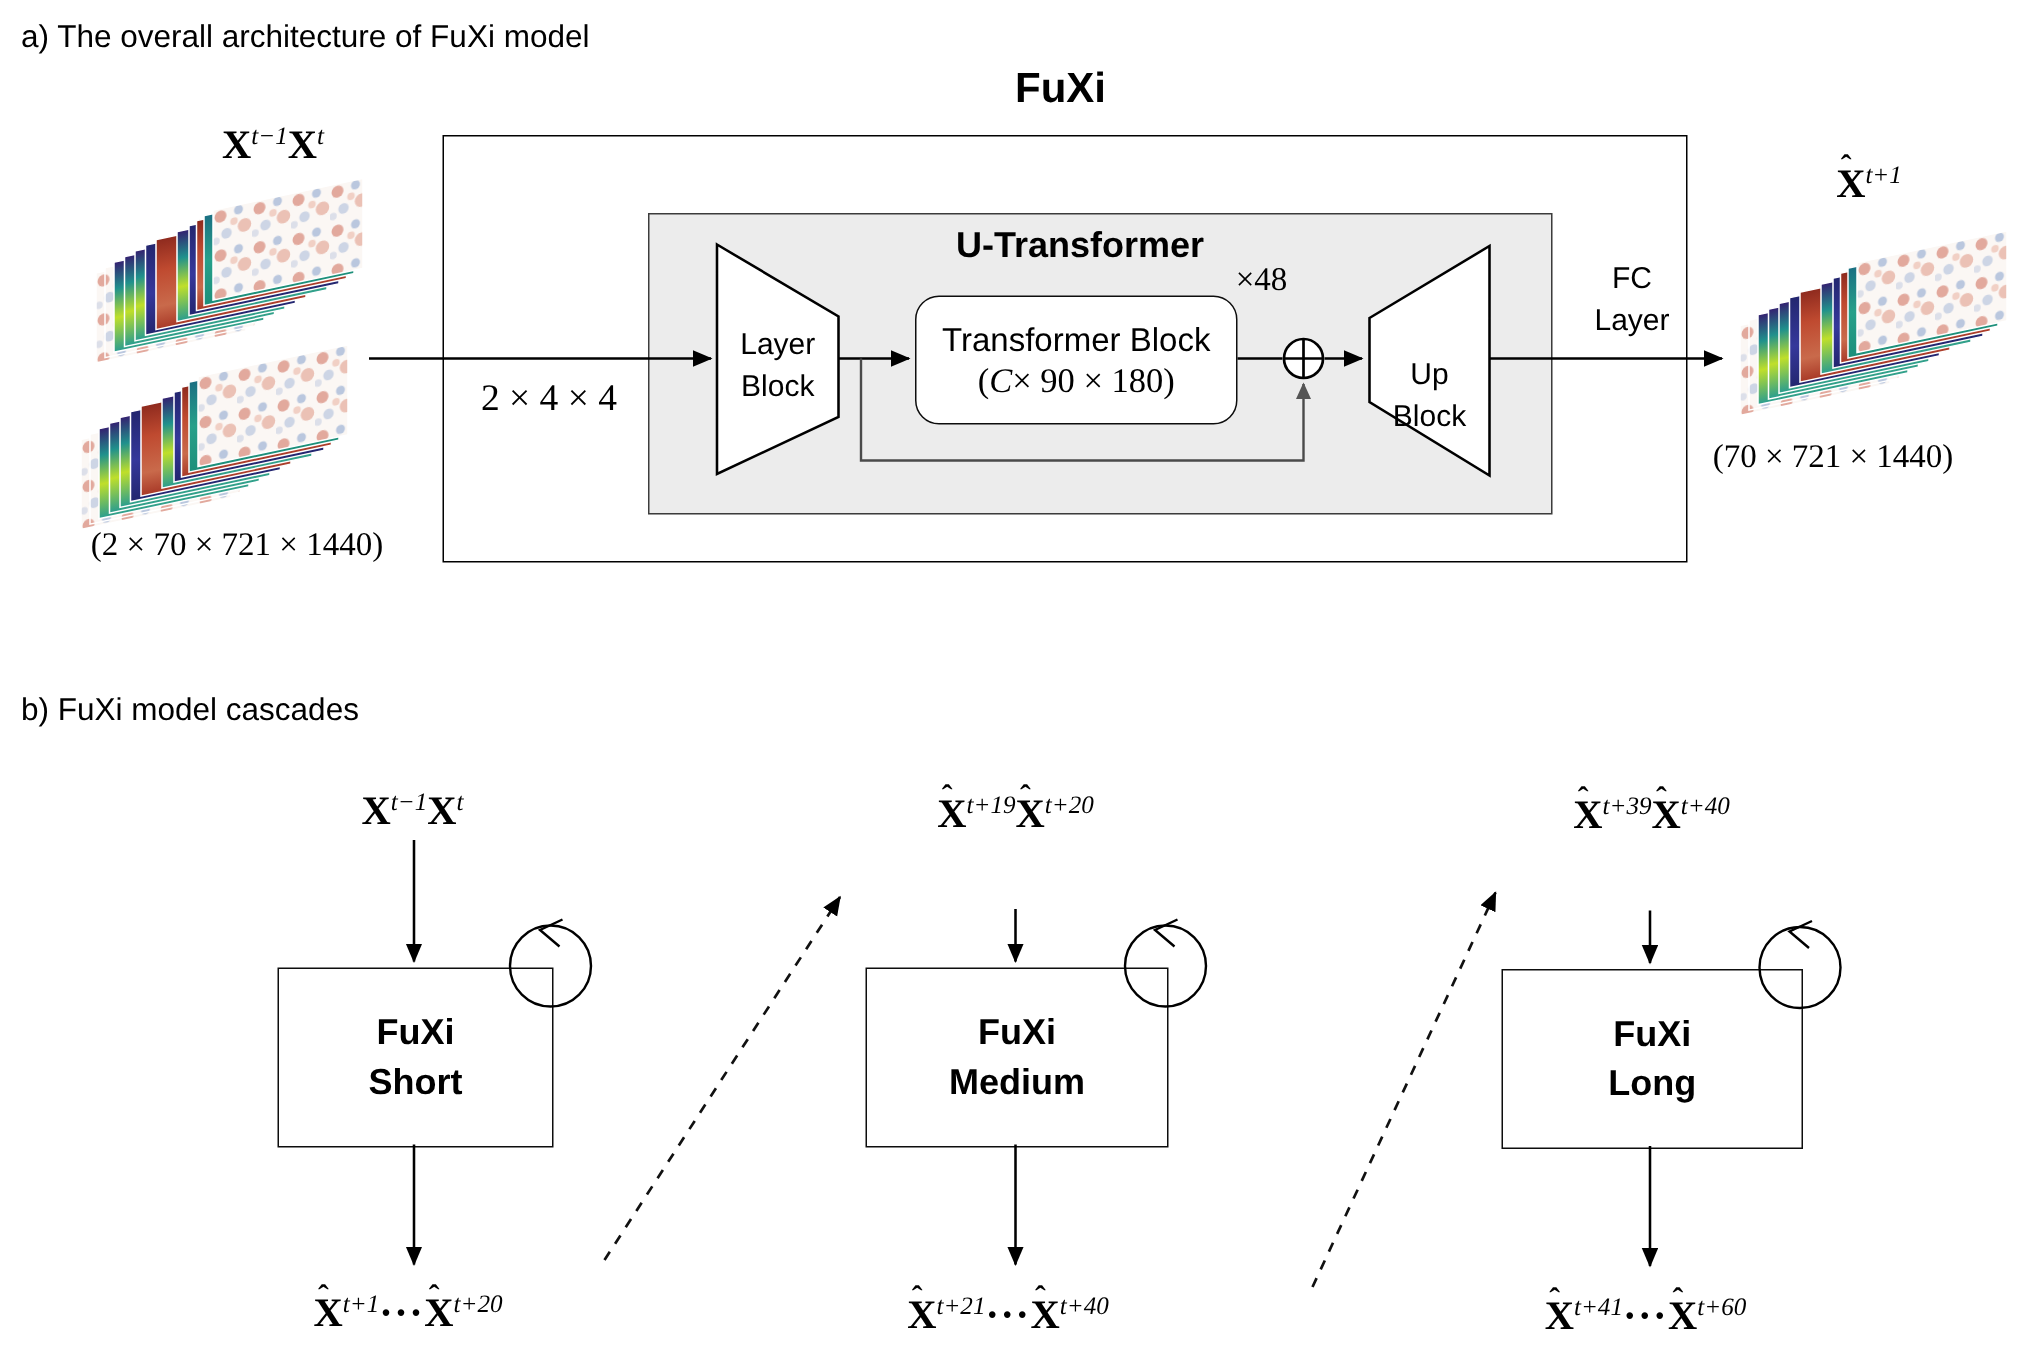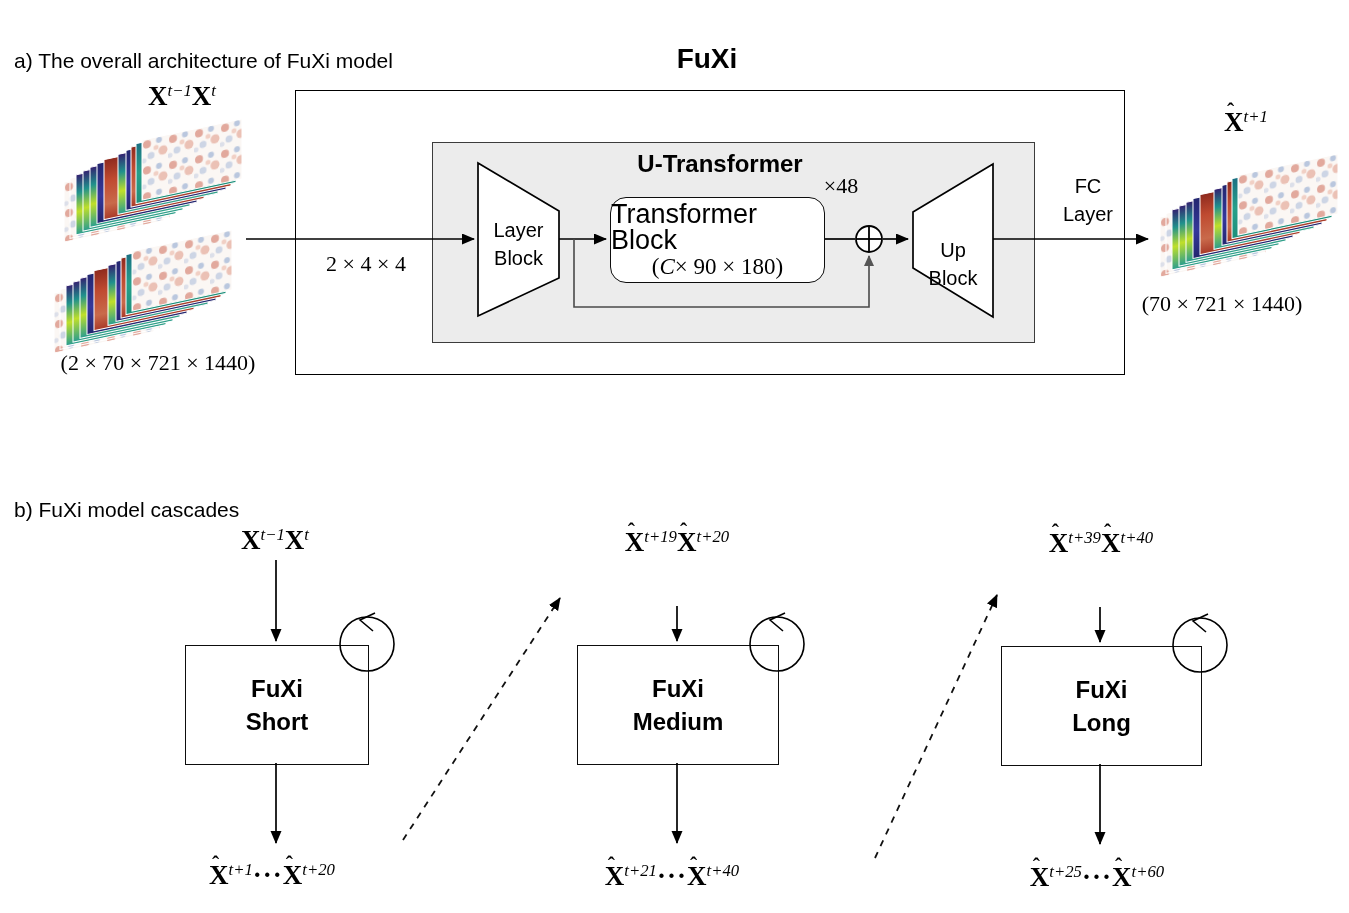--- a/index.html
+++ b/index.html
@@ -3,39 +3,39 @@
 <meta charset="utf-8">
 <style>
   html,body{margin:0;padding:0;background:#fff;}
   #page{position:relative;width:1349px;height:913px;background:#ffffff;overflow:hidden;
         font-family:"Liberation Sans","DejaVu Sans",sans-serif;color:#000;}
   .box{position:absolute;box-sizing:border-box;z-index:1;}
   #svg-overlay{position:absolute;left:0;top:0;z-index:2;pointer-events:none;}
   .lbl{position:absolute;z-index:3;text-align:center;line-height:1.25;}
   .left-align{text-align:left;}
   .sans20{font-size:20px;line-height:28px;}
-  .title{font-size:21px;margin-top:36px;}
+  .title{font-size:21px;}
   .bold{font-weight:bold;}
   .serif{font-family:"Liberation Serif","DejaVu Serif",serif;}
   .math{font-family:"Liberation Serif","DejaVu Serif",serif;font-size:27px;white-space:nowrap;}
   .dims{font-family:"Liberation Serif","DejaVu Serif",serif;font-size:22px;white-space:nowrap;}
   .mseg{position:relative;display:inline-block;}
   .mb{font-weight:bold;}
   .mi{font-style:italic;}
   .msup{font-style:italic;font-size:0.62em;vertical-align:0.55em;letter-spacing:0;}
   .mhat{position:absolute;left:0.14em;top:-0.36em;font-weight:bold;font-size:0.8em;}
   .mdots{font-weight:bold;letter-spacing:1px;}
   .mod-box{position:absolute;background:#fff;border:1.8px solid #0d0d0d;display:flex;
            align-items:center;justify-content:center;text-align:center;
            font-weight:bold;font-size:24px;line-height:33px;white-space:pre-line;z-index:1;}
   #outer-box{border:1.6px solid #000;background:transparent;}
   #grey-box{background:#ececec;border:1.5px solid #3c3c3c;}
   #tb-box{background:#fff;border:1.9px solid #0d0d0d;border-radius:16px;display:flex;
           flex-direction:column;align-items:center;justify-content:center;z-index:1;}
-  #tb-box .l1{font-size:27px;line-height:26px;}
+  #tb-box .l1{font-size:22px;line-height:26px;text-align:right;}
   #tb-box .l2{font-family:"Liberation Serif","DejaVu Serif",serif;font-size:23px;line-height:27px;white-space:nowrap;text-decoration:underline;}
 </style>
 </head>
 <body>
 
 <div id="page">
 
   <div id="outer-box" class="box" style="left:295px;top:90px;width:830px;height:285px;"></div>
   <div id="grey-box" class="box" style="left:432px;top:142px;width:603px;height:201px;"></div>
   <div id="tb-box" class="box" style="left:610px;top:197px;width:215px;height:86px;">
@@ -179,34 +179,34 @@
     <line x1="403" y1="840" x2="560" y2="598" stroke="#111" stroke-width="1.8" stroke-dasharray="6.5 6.5" marker-end="url(#arr)"></line>
     <line x1="875" y1="858" x2="997" y2="595" stroke="#111" stroke-width="1.8" stroke-dasharray="6.5 6.5" marker-end="url(#arr)"></line>
   </svg>
 
   <div class="lbl title left-align" style="left:14px;top:12px;width:600px;">a) The overall architecture of FuXi model</div>
   <div class="lbl bold" style="left:607px;top:41px;width:200px;font-size:28px;">FuXi</div>
 
   <div class="lbl math" style="left:52px;top:80px;width:260px;"><span class="mseg"><span class="mb">X</span><span class="msup">t−1</span></span><span class="mseg"><span class="mb">X</span><span class="msup">t</span></span></div>
   <div class="lbl dims" style="left:28px;top:349px;width:260px;">(2 × 70 × 721 × 1440)</div>
 
-  <div class="lbl serif" style="left:296px;top:250px;width:140px;font-size:22px;">2 × 4 × 4</div>
+  <div class="lbl serif" style="left:296px;top:250px;width:140px;font-size:25px;">2 × 4 × 4</div>
 
   <div class="lbl bold" style="left:570px;top:149px;width:300px;font-size:24px;">U-Transformer</div>
   <div class="lbl sans20" style="left:478px;top:216px;width:81px;">Layer Block</div>
   <div class="lbl serif" style="left:801px;top:172px;width:80px;font-size:22px;">×48</div>
   <div class="lbl sans20" style="left:913px;top:216px;width:80px;margin-top:20px;">Up Block</div>
   <div class="lbl sans20" style="left:1048px;top:172px;width:80px;">FC Layer</div>
 
   <div class="lbl math" style="left:1116px;top:106px;width:260px;"><span class="mseg"><span class="mhat">ˆ</span><span class="mb">X</span><span class="msup">t+1</span></span></div>
   <div class="lbl dims" style="left:1092px;top:290px;width:260px;">(70 × 721 × 1440)</div>
 
   <div class="lbl title left-align" style="left:14px;top:461px;width:500px;">b) FuXi model cascades</div>
 
   <div class="lbl math" style="left:145px;top:524px;width:260px;"><span class="mseg"><span class="mb">X</span><span class="msup">t−1</span></span><span class="mseg"><span class="mb">X</span><span class="msup">t</span></span></div>
   <div class="lbl math" style="left:547px;top:526px;width:260px;"><span class="mseg"><span class="mhat">ˆ</span><span class="mb">X</span><span class="msup">t+19</span></span><span class="mseg"><span class="mhat">ˆ</span><span class="mb">X</span><span class="msup">t+20</span></span></div>
   <div class="lbl math" style="left:971px;top:527px;width:260px;"><span class="mseg"><span class="mhat">ˆ</span><span class="mb">X</span><span class="msup">t+39</span></span><span class="mseg"><span class="mhat">ˆ</span><span class="mb">X</span><span class="msup">t+40</span></span></div>
 
   <div class="lbl math" style="left:142px;top:859px;width:260px;"><span class="mseg"><span class="mhat">ˆ</span><span class="mb">X</span><span class="msup">t+1</span></span><span class="mseg"><span class="mdots"> ··· </span></span><span class="mseg"><span class="mhat">ˆ</span><span class="mb">X</span><span class="msup">t+20</span></span></div>
   <div class="lbl math" style="left:542px;top:860px;width:260px;"><span class="mseg"><span class="mhat">ˆ</span><span class="mb">X</span><span class="msup">t+21</span></span><span class="mseg"><span class="mdots"> ··· </span></span><span class="mseg"><span class="mhat">ˆ</span><span class="mb">X</span><span class="msup">t+40</span></span></div>
-  <div class="lbl math" style="left:967px;top:861px;width:260px;"><span class="mseg"><span class="mhat">ˆ</span><span class="mb">X</span><span class="msup">t+25</span></span><span class="mseg"><span class="mdots"> ··· </span></span><span class="mseg"><span class="mhat">ˆ</span><span class="mb">X</span><span class="msup">t+60</span></span></div>
+  <div class="lbl math" style="left:967px;top:861px;width:260px;"><span class="mseg"><span class="mhat">ˆ</span><span class="mb">X</span><span class="msup">t+41</span></span><span class="mseg"><span class="mdots"> ··· </span></span><span class="mseg"><span class="mhat">ˆ</span><span class="mb">X</span><span class="msup">t+60</span></span></div>
 
 </div>
 
 </body></html>

